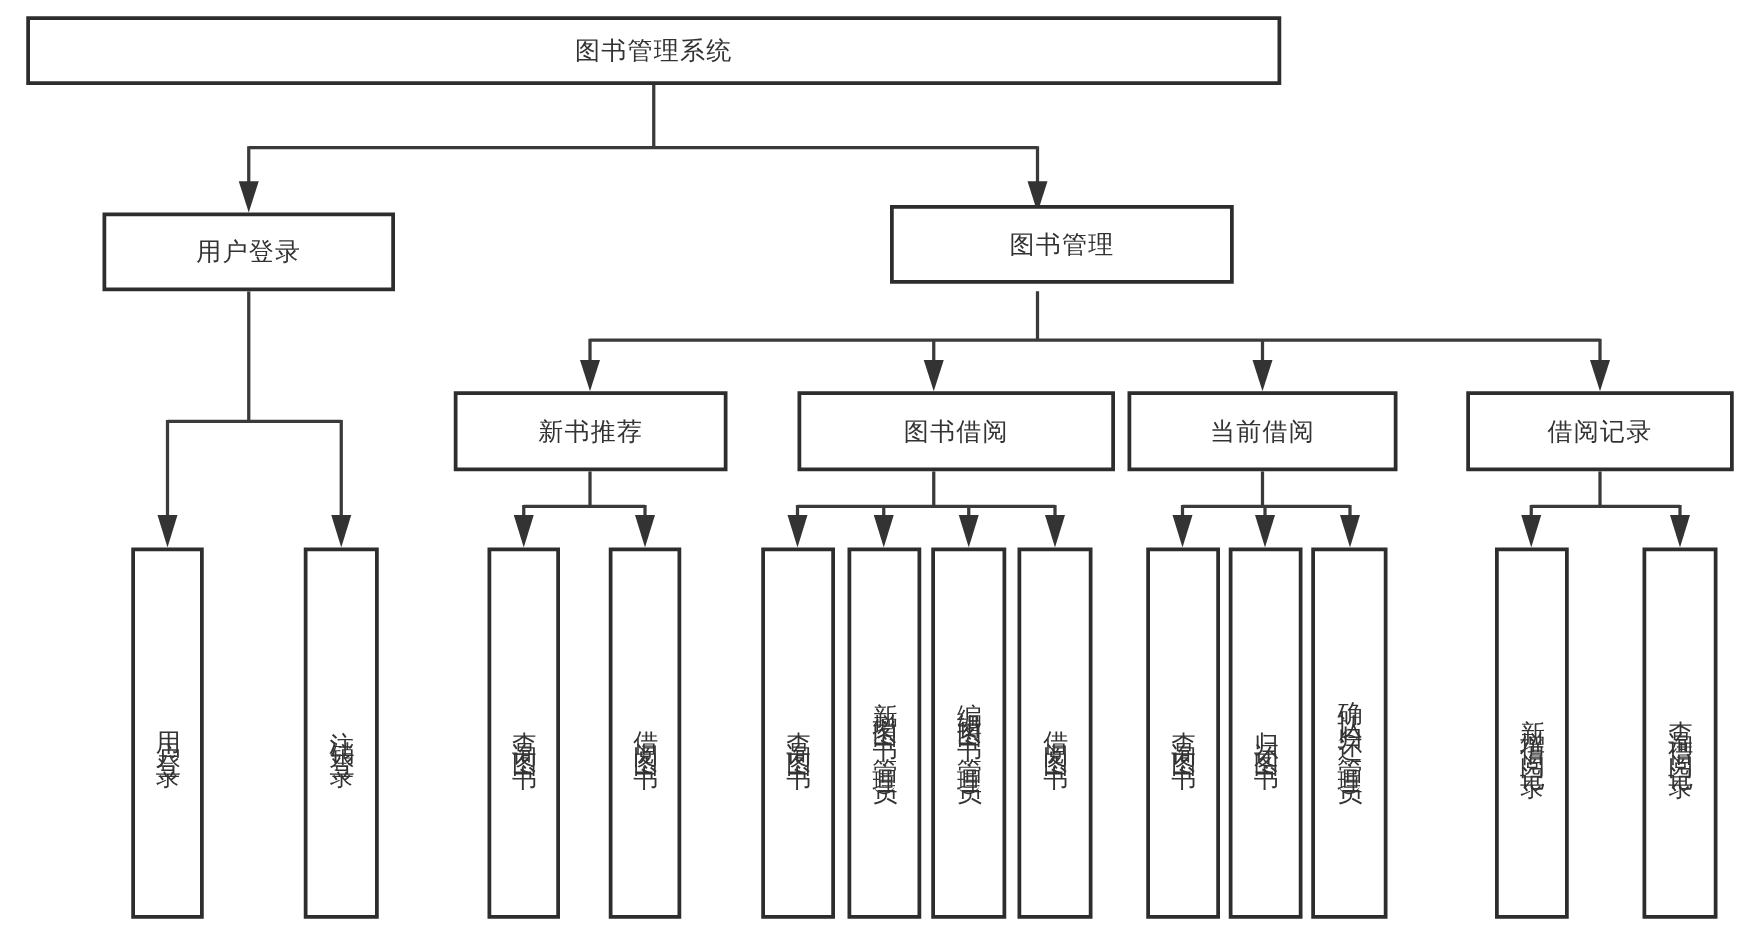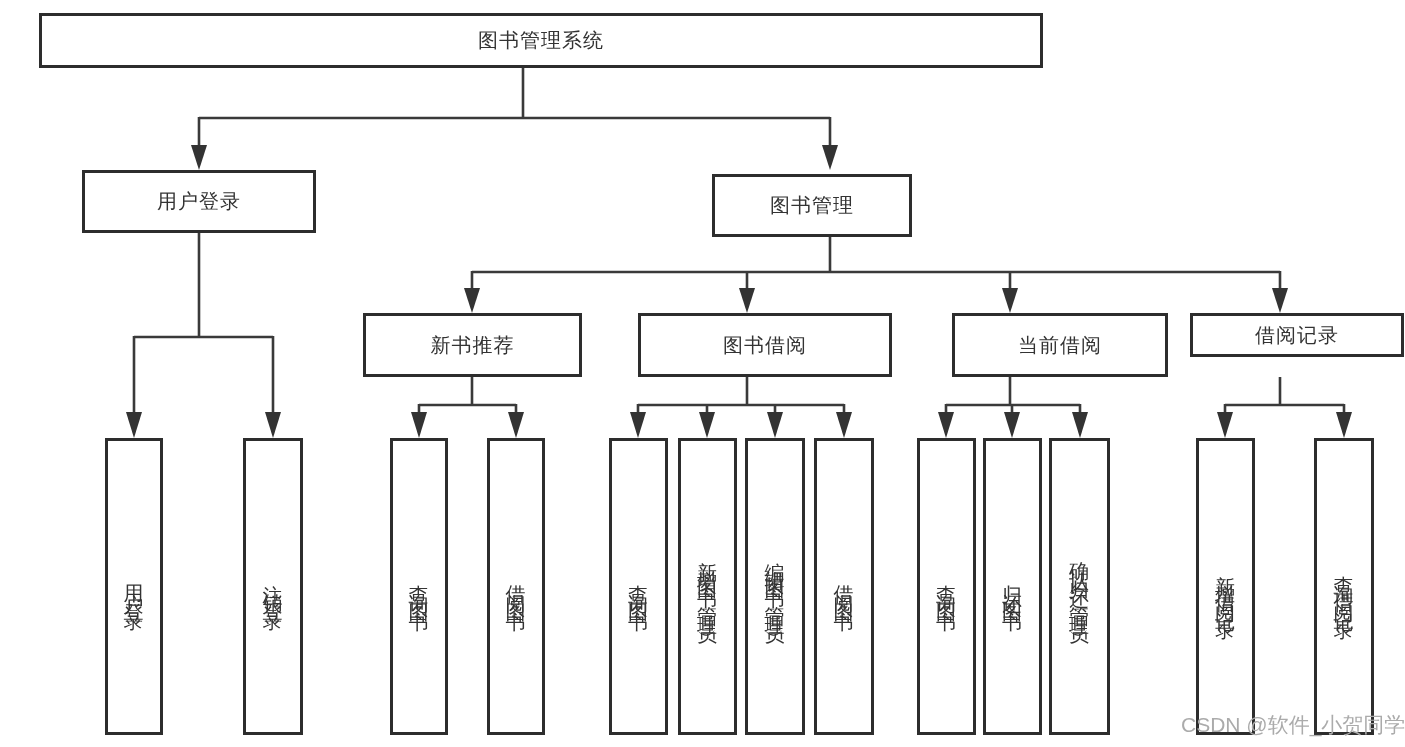--- a/index.html
+++ b/index.html
@@ -20,21 +20,21 @@
     background: #ffffff;
     display: flex;
     align-items: center;
     justify-content: center;
     font-size: 20px;
     color: #333333;
     letter-spacing: 1px;
     white-space: nowrap;
     z-index: 2;
   }
-  .hbox.root { left: 21px; top: 13px; width: 1004px; height: 55px; margin-left: 18px; }
+  .hbox.root { left: 21px; top: 13px; width: 1004px; height: 55px; }
   .vbox {
     position: absolute;
     top: 438px;
     height: 297px;
     border: 3px solid #2d2d2d;
     background: #ffffff;
     display: flex;
     align-items: center;
     justify-content: center;
     writing-mode: vertical-rl;
@@ -89,40 +89,39 @@
       <polygon points="1004,412 1020,412 1012,438"></polygon>
       <polygon points="1072,412 1088,412 1080,438"></polygon>
       <polygon points="1217,412 1233,412 1225,438"></polygon>
       <polygon points="1336,412 1352,412 1344,438"></polygon>
     </g>
   </svg>
 
   <div class="hbox root">图书管理系统</div>
 
   <div class="hbox" style="left:82px; top:170px; width:234px;">用户登录</div>
-  <div class="hbox" style="left:712px; top:174px; width:200px;">图书管理</div>
+  <div class="hbox" style="left:712px; top:164px; width:275px;">图书管理</div>
 
   <div class="hbox" style="left:363px; top:313px; width:219px; height:64px;text-align:center;">新书推荐</div>
   <div class="hbox" style="left:638px; top:313px; width:254px; height:64px;">图书借阅</div>
-  <div class="hbox" style="left:952px; top:313px; width:216px; height:64px;">当前借阅</div>
-  <div class="hbox" style="left:1173px; top:313px; width:214px; height:44px;margin-left:17px;">借阅记录</div>
+  <div class="hbox" style="left:902px; top:313px; width:216px; height:64px;">当前借阅</div>
+  <div class="hbox" style="left:1173px; top:313px; width:214px; height:64px;">借阅记录</div>
 
   <div class="vbox" style="left:105px; width:58px;">用户登录</div>
   <div class="vbox" style="left:243px; width:60px;">注销登录</div>
 
   <div class="vbox" style="left:390px; width:58px;">查询图书</div>
   <div class="vbox" style="left:487px; width:58px;">借阅图书</div>
 
   <div class="vbox" style="left:609px; width:59px;">查询图书</div>
   <div class="vbox" style="left:678px; width:59px;">新增图书（管理员）</div>
   <div class="vbox" style="left:745px; width:60px;">编辑图书（管理员）</div>
   <div class="vbox" style="left:814px; width:60px;">借阅图书</div>
 
   <div class="vbox" style="left:917px; width:59px;">查询图书</div>
   <div class="vbox" style="left:983px; width:59px;">归还图书</div>
   <div class="vbox" style="left:1049px; width:61px;">确认归还（管理员）</div>
 
   <div class="vbox" style="left:1196px; width:59px;">新增借阅记录</div>
   <div class="vbox" style="left:1314px; width:60px;">查询借阅记录</div>
 
-  <div class="watermark">CSDN @软件_小贺同学</div>
 
 </div>
 
 </body></html>

